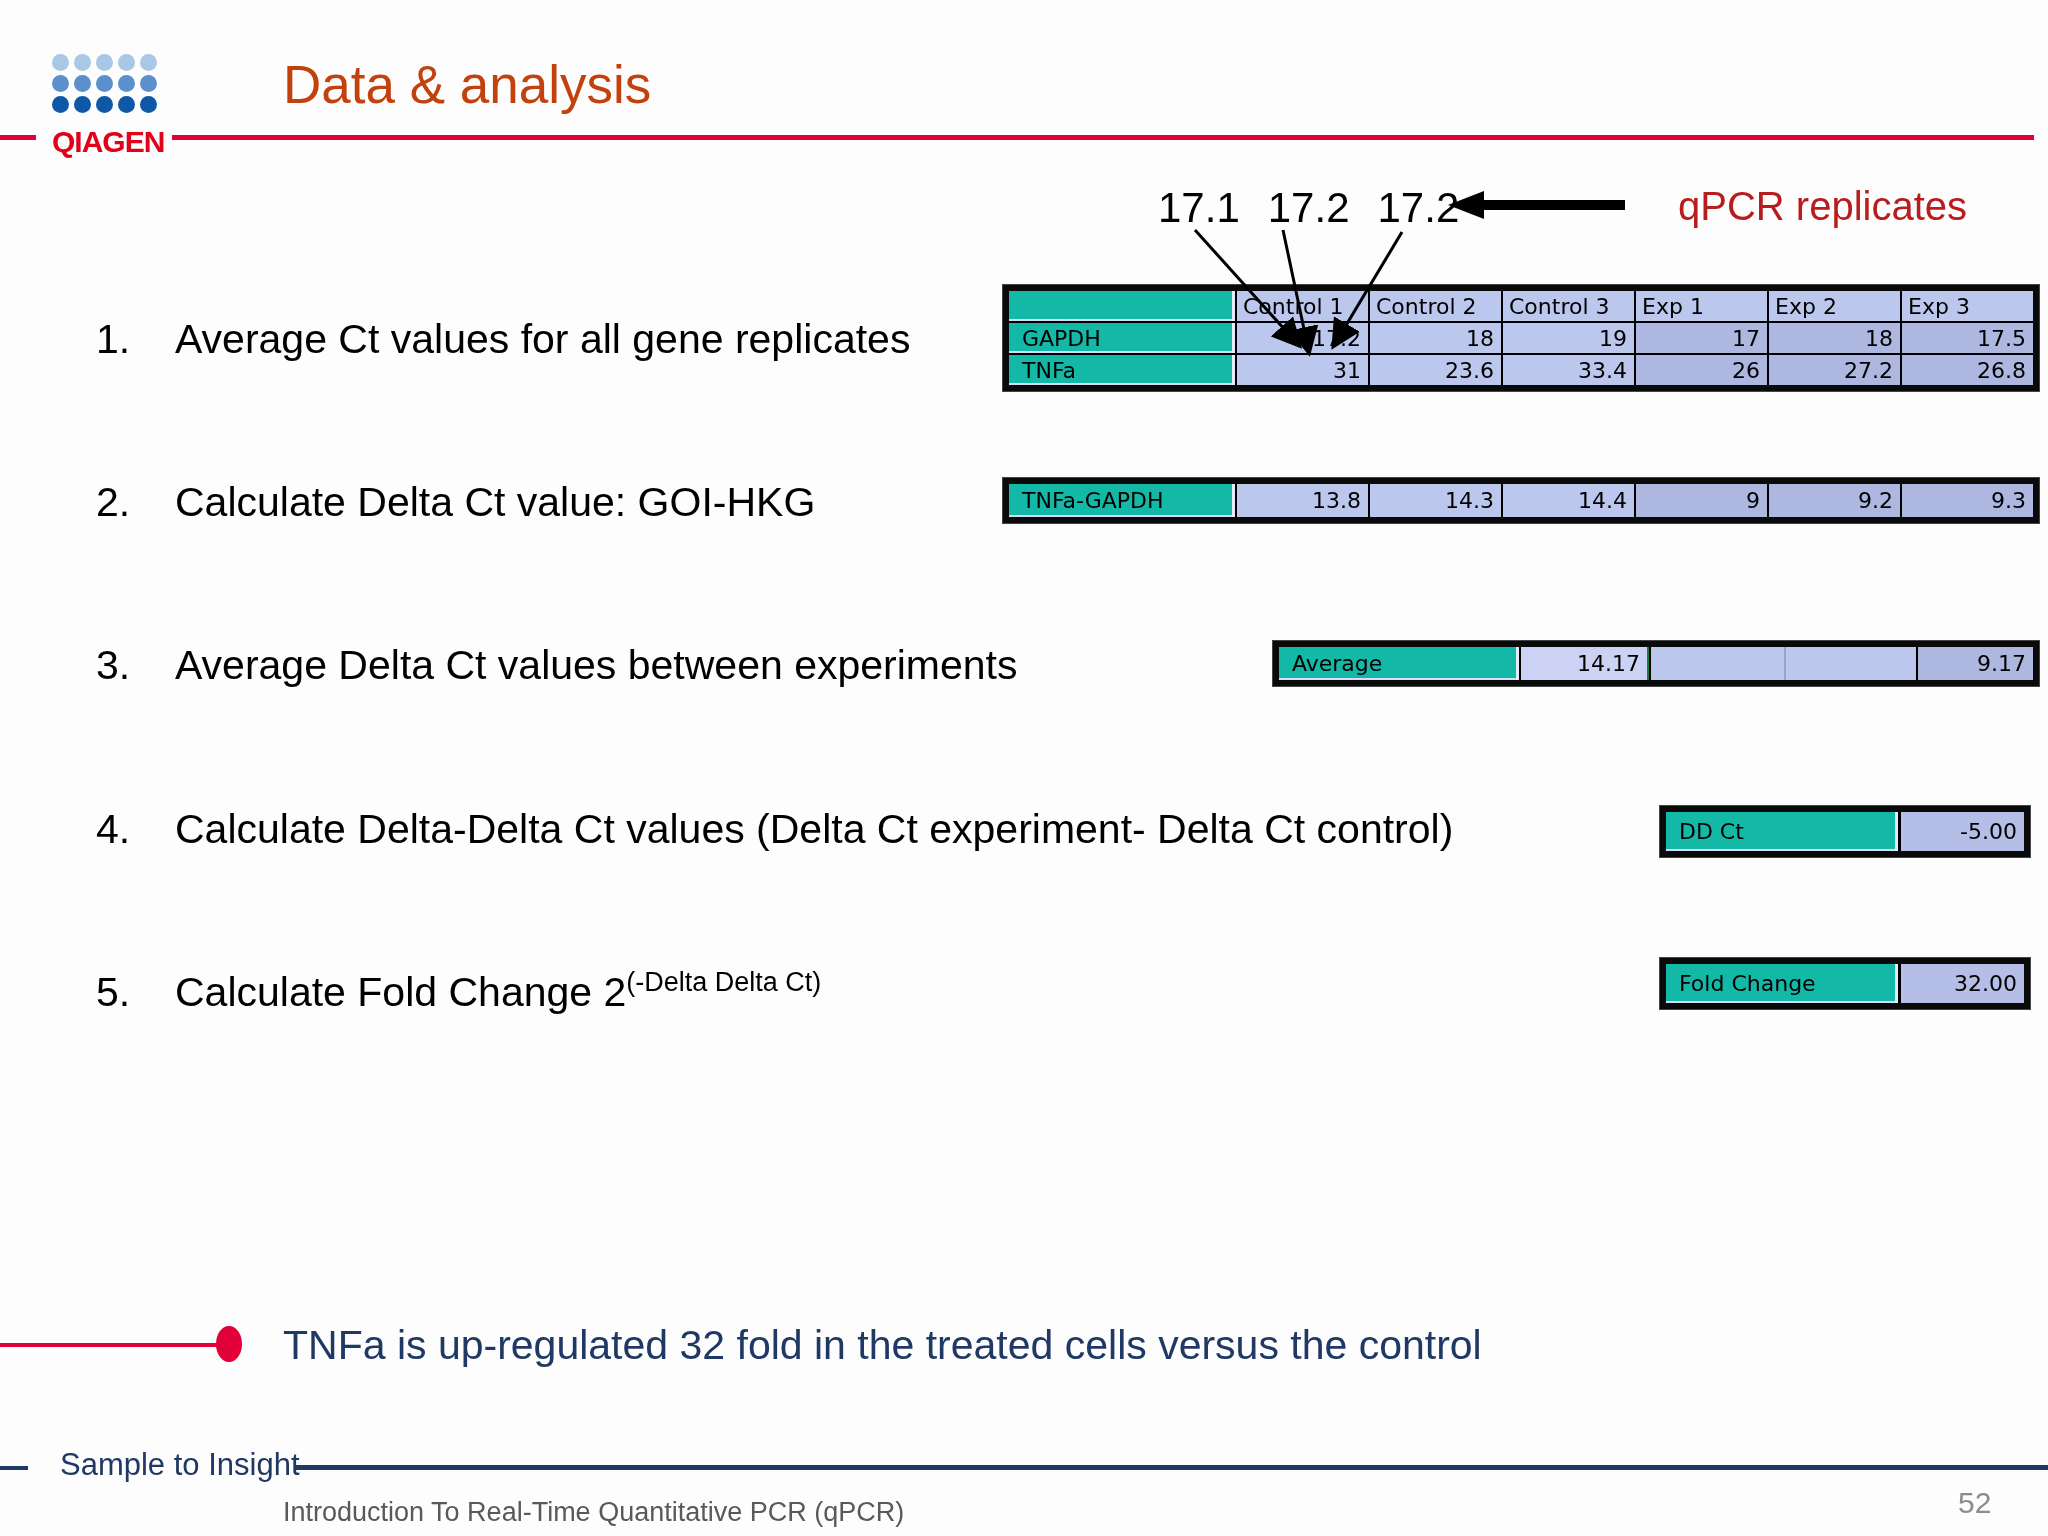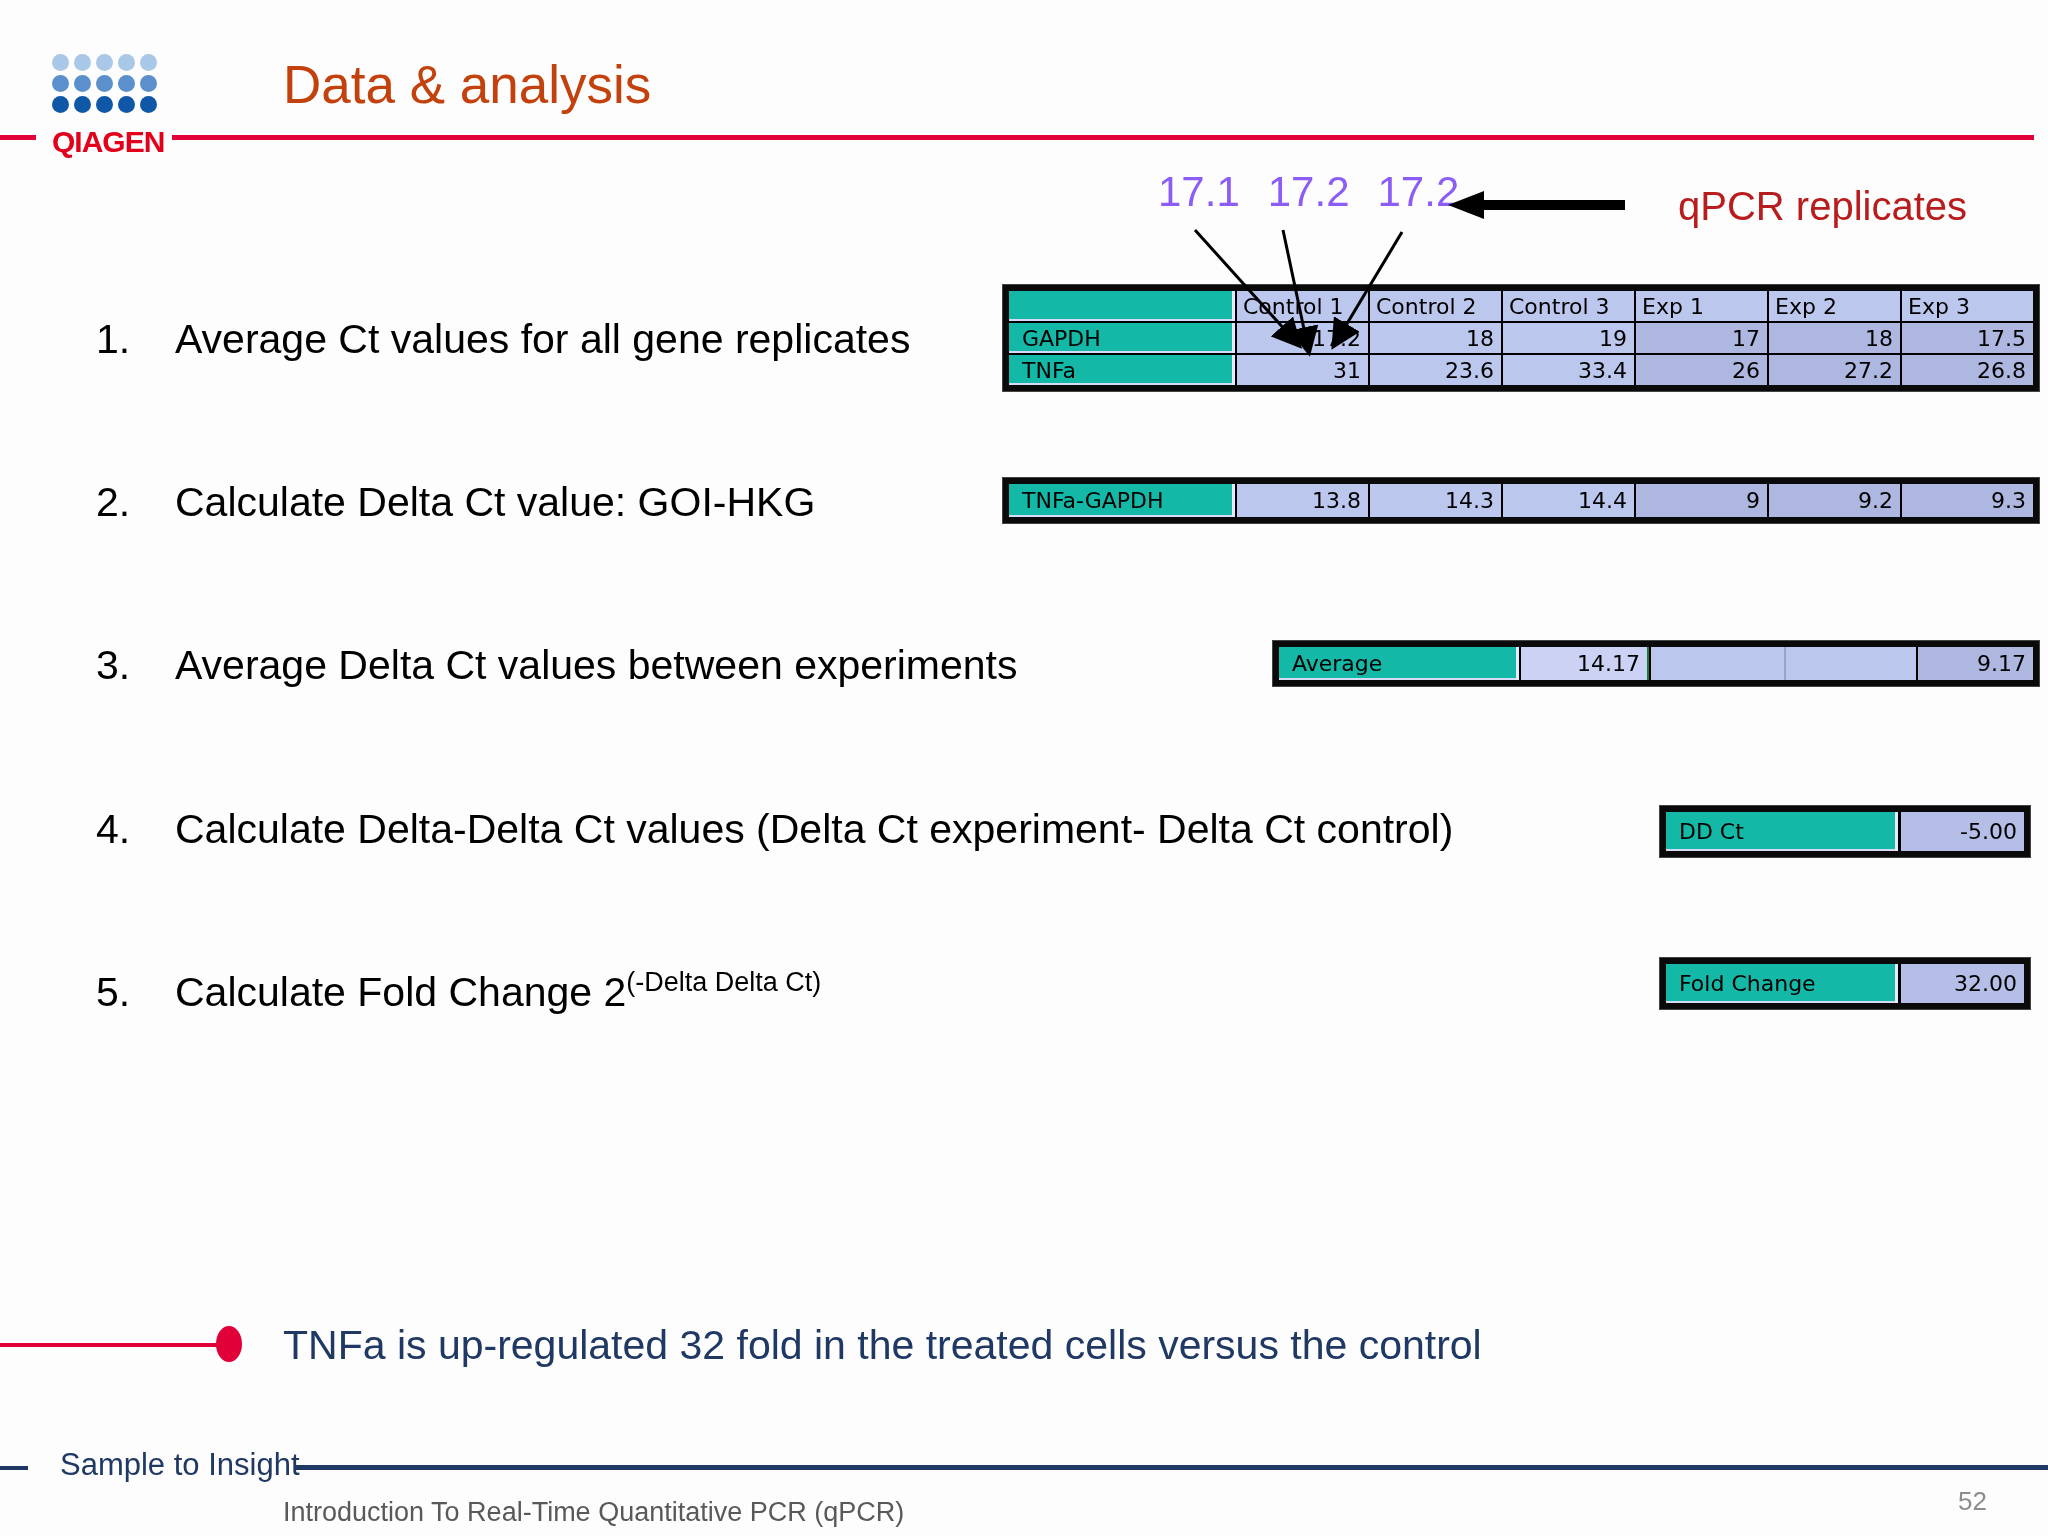--- a/index.html
+++ b/index.html
@@ -12,21 +12,21 @@
   .hdr-rule{position:absolute;left:172px;top:135px;width:1862px;height:5px;background:#E20038;}
   .logo{position:absolute;left:52px;top:54px;}
   .dots{display:grid;grid-template-columns:repeat(5,1fr);gap:4px 5px;width:104px;}
   .dot{width:17px;height:17px;border-radius:50%;}
   .dot.r1{background:#A9C7E6;}
   .dot.r2{background:#5B90CC;}
   .dot.r3{background:#0F58A8;}
   .wordmark{margin-top:12px;font-size:30px;font-weight:800;letter-spacing:-1px;color:#E2001A;}
   .page-title{position:absolute;left:283px;top:54px;font-size:53px;color:#c2410c;}
   
-  .rep-values{position:absolute;left:1158px;top:168px;display:flex;gap:28px;font-size:42px;color:#8b5cf6;}
+  .rep-values{position:absolute;left:1158px;top:184px;display:flex;gap:28px;font-size:42px;color:#000000;}
   .rep-label{position:absolute;left:1678px;top:184px;font-size:40px;color:#b91c1c;}
   .ann-svg{position:absolute;pointer-events:none;}
   
   .step{position:absolute;left:96px;display:flex;font-size:41px;color:#000;}
   .step .n{width:79px;flex:0 0 79px;}
   .step sup{font-size:27px;vertical-align:super;line-height:0;}
   
   .xt{position:absolute;display:grid;gap:2px;background:#000;border:6px solid #0a0a0a;box-shadow:0 0 0 1px #444;}
   .cell{display:flex;align-items:center;font-family:"DejaVu Sans","Liberation Sans",sans-serif;font-size:22px;overflow:hidden;white-space:nowrap;}
   .cl{background:#BCC7EE;}          
@@ -44,21 +44,21 @@
   #t4 .vcell,#t5 .vcell{background:#B4BEE6;border-left:3px solid #000;margin-left:-2px;}
   
   .co-line{position:absolute;left:0;top:1343px;width:220px;height:4px;background:#E20038;}
   .co-dot{position:absolute;left:216px;top:1326px;width:26px;height:36px;border-radius:50%;background:#E20038;}
   .co-text{position:absolute;left:283px;top:1322px;font-size:41px;color:#1F3864;text-align:right;}
   
   .ft-dash{position:absolute;left:0;top:1466px;width:28px;height:4px;background:#1F3864;}
   .ft-tag{position:absolute;left:60px;top:1447px;font-size:31px;color:#1F3864;}
   .ft-rule{position:absolute;left:294px;top:1465px;width:1754px;height:5px;background:#1F3864;}
   .ft-title{position:absolute;left:283px;top:1497px;font-size:27px;color:#595959;}
-  .ft-page{position:absolute;left:1958px;top:1486px;font-size:26px;color:#8c8c8c;}
+  .ft-page{position:absolute;left:1958px;top:1486px;font-size:30px;color:#8c8c8c;}
 </style>
 </head>
 <body>
 
 <div class="slide">
 
   <div class="hdr-dash"></div>
   <div class="logo">
     <div class="dots">
       <span class="dot r1"></span>

